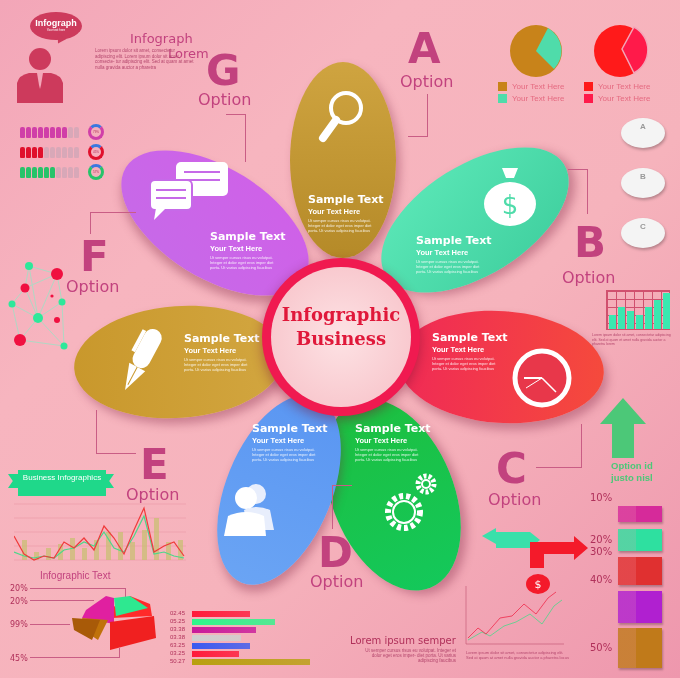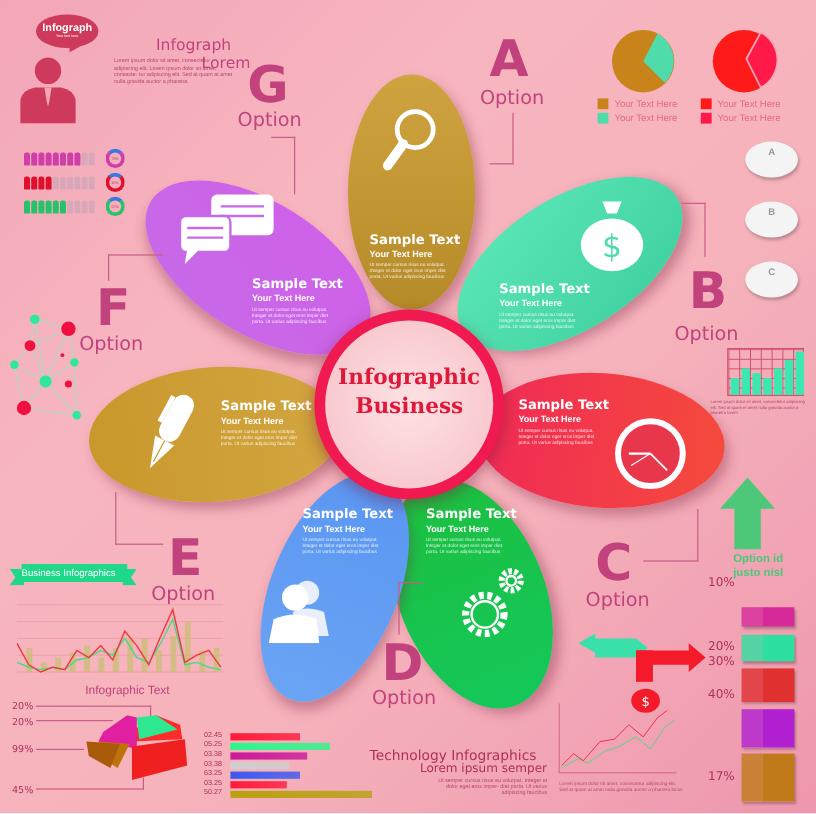--- a/index.html
+++ b/index.html
@@ -297,21 +297,21 @@
   <div class="opt-letter" style="left:80px;top:236px">F</div>
   <div class="opt-word" style="left:66px;top:277px">Option</div>
   <div class="connector" style="left:90px;top:212px;width:46px;height:22px;border-top-width:1px;border-left-width:1px"></div>
 
   <div class="opt-letter" style="left:206px;top:50px">G</div>
   <div class="opt-word" style="left:198px;top:90px">Option</div>
   <div class="connector" style="left:226px;top:114px;width:20px;height:48px;border-top-width:1px;border-right-width:1px"></div>
 
   <div class="abs" style="left:8px;top:474px;width:12px;height:14px;background:#1fd88a;clip-path:polygon(0 0,100% 0,100% 100%,0 100%,40% 50%)"></div>
   <div class="abs" style="left:102px;top:474px;width:12px;height:14px;background:#1fd88a;clip-path:polygon(0 0,100% 0,60% 50%,100% 100%,0 100%)"></div>
-  <div class="abs" style="left:18px;top:470px;width:88px;height:15px;background:#1fd88a;color:#fff;font-size:8px;text-align:left;line-height:15px">Business Infographics</div>
+  <div class="abs" style="left:18px;top:470px;width:88px;height:26px;background:#1fd88a;color:#fff;font-size:8px;text-align:center;line-height:15px">Business Infographics</div>
 
   <svg class="abs" style="left:14px;top:502px" width="172" height="60">
     <g stroke="#e38a9a" stroke-width=".4">
       <line x1="0" y1="2" x2="172" y2="2"></line>
         <line x1="0" y1="16" x2="172" y2="16"></line>
       <line x1="0" y1="30" x2="172" y2="30"></line>
         <line x1="0" y1="44" x2="172" y2="44"></line>
         <line x1="0" y1="58" x2="172" y2="58"></line>
     </g>
     <g fill="#c8c070" opacity=".7" id="lc-bars">
@@ -326,21 +326,21 @@
         <rect x="104" y="30" width="5" height="28"></rect>
       <rect x="116" y="40" width="5" height="18"></rect>
         <rect x="128" y="28" width="5" height="30"></rect>
         <rect x="140" y="16" width="5" height="42"></rect>
       <rect x="152" y="40" width="5" height="18"></rect>
         <rect x="164" y="38" width="5" height="20"></rect>
     </g>
     <polyline fill="none" stroke="#4cd88a" stroke-width="1.2" points="0,50 10,54 20,56 30,54 40,56 50,48 60,46 70,40 80,44 90,30 100,46 110,50 120,34 130,14 140,52 150,50 160,54 170,56"></polyline>
     <polyline fill="none" stroke="#f03a3a" stroke-width="1.2" points="0,34 10,52 20,58 30,54 40,56 50,40 60,46 70,36 80,48 90,24 100,36 110,52 120,28 130,6 140,50 150,44 160,40 170,54"></polyline>
   </svg>
-  <div class="abs" style="left:71px;top:570px;color:#c2427e;font-size:10px">Infographic Text</div>
+  <div class="abs" style="left:40px;top:570px;color:#c2427e;font-size:10px">Infographic Text</div>
 
   <div class="pct" style="left:10px;top:584px;font-size:8px">20%</div>
   <div class="pct" style="left:10px;top:597px;font-size:8px">20%</div>
   <div class="pct" style="left:10px;top:620px;font-size:8px">99%</div>
   <div class="pct" style="left:10px;top:654px;font-size:8px">45%</div>
   <div class="connector" style="left:30px;top:588px;width:96px;height:10px;border-top-width:1px;border-right-width:1px"></div>
   <div class="connector" style="left:30px;top:600px;width:64px;border-top-width:1px"></div>
   <div class="connector" style="left:30px;top:624px;width:40px;border-top-width:1px"></div>
   <div class="connector" style="left:30px;top:648px;width:90px;height:10px;border-bottom-width:1px;border-right-width:1px"></div>
   <svg class="abs" style="left:70px;top:594px" width="86" height="58">
@@ -362,44 +362,43 @@
       <div class="hbar-label" style="left: 0px; top: 23px;">03.38</div>
       <div class="hbar" style="left: 22px; top: 24px; width: 49px; background: linear-gradient(90deg, rgb(207, 207, 207), rgba(207, 207, 207, 0.8));"></div>
       <div class="hbar-label" style="left: 0px; top: 31px;">63.25</div>
       <div class="hbar" style="left: 22px; top: 32px; width: 58px; background: linear-gradient(90deg, rgb(58, 90, 240), rgba(58, 90, 240, 0.8));"></div>
       <div class="hbar-label" style="left: 0px; top: 39px;">03.25</div>
       <div class="hbar" style="left: 22px; top: 40px; width: 47px; background: linear-gradient(90deg, rgb(255, 26, 58), rgba(255, 26, 58, 0.8));"></div>
       <div class="hbar-label" style="left: 0px; top: 47px;">50.27</div>
       <div class="hbar" style="left: 22px; top: 48px; width: 118px; background: linear-gradient(90deg, rgb(184, 160, 16), rgba(184, 160, 16, 0.8));"></div>
     </div>
 
-  <div class="abs" style="left:308px;top:622px;color:#b0305a;font-size:11.5px;font-family:'DejaVu Sans',sans-serif;white-space:nowrap">Technology Infographics</div>
   <div class="abs" style="left:350px;top:635px;color:#b0305a;font-size:10px;font-family:'DejaVu Sans',sans-serif;white-space:nowrap">Lorem ipsum semper</div>
   <div class="abs tiny" style="left:360px;top:648px;width:96px;text-align:right;font-size:4.5px;line-height:5px">Ut semper cursus risus eu volutpat. Integer et dolor eget eros imper- diet porta. Ut varius adipiscing faucibus</div>
 
   <svg class="abs" style="left:482px;top:528px" width="112" height="68">
     <polygon points="0,8 14,0 14,4 48,4 58,12 48,20 14,20 14,16" fill="#3ae0aa"></polygon>
     <rect x="48" y="14" width="14" height="26" fill="#f41a2a"></rect>
     <polygon points="48,14 92,14 92,8 106,20 92,32 92,26 62,26 62,40 48,40" fill="#f41a2a"></polygon>
     <ellipse cx="56" cy="56" rx="12" ry="10" fill="#f41a2a"></ellipse>
     <text x="56" y="60" font-size="11" fill="#fff" text-anchor="middle" font-family="DejaVu Sans, sans-serif">$</text>
   </svg>
   <svg class="abs" style="left:464px;top:586px" width="100" height="62">
     <line x1="2" y1="0" x2="2" y2="58" stroke="#c0506e" stroke-width=".6"></line>
     <line x1="2" y1="58" x2="100" y2="58" stroke="#c0506e" stroke-width=".6"></line>
     <polyline fill="none" stroke="#4cd88a" stroke-width=".8" points="4,54 18,46 26,50 40,40 52,36 66,28 78,38 90,20 98,14"></polyline>
     <polyline fill="none" stroke="#f02a4a" stroke-width=".8" points="4,52 14,42 22,48 36,32 48,30 60,18 72,28 84,12 92,6"></polyline>
   </svg>
   <div class="abs tiny" style="left:466px;top:650px;width:104px;font-size:4px;line-height:5px">Lorem ipsum dolor sit amet, consectetur adipiscing elit. Sed at quam at amet nulla gravida auctor a pharetra locus</div>
 
   <div class="abs" style="left:0;top:0" id="cubes-wrap">
-      <div class="pct" style="left: 590px; top: 480px;">10%</div>
+      <div class="pct" style="left: 590px; top: 492px;">10%</div>
       <div class="cube" style="position: absolute; left: 618px; top: 506px; width: 44px; height: 16px; background: linear-gradient(90deg, rgba(214, 42, 154, 0.8) 0px, rgba(214, 42, 154, 0.8) 40%, rgb(214, 42, 154) 40%); box-shadow: rgba(0, 0, 0, 0.25) 1px 2px 2px;"></div>
       <div class="pct" style="left: 590px; top: 534px;">20%</div>
       <div class="cube" style="position: absolute; left: 618px; top: 529px; width: 44px; height: 22px; background: linear-gradient(90deg, rgba(46, 224, 160, 0.8) 0px, rgba(46, 224, 160, 0.8) 40%, rgb(46, 224, 160) 40%); box-shadow: rgba(0, 0, 0, 0.25) 1px 2px 2px;"></div>
       <div class="pct" style="left: 590px; top: 546px;">30%</div>
       <div class="cube" style="position: absolute; left: 618px; top: 557px; width: 44px; height: 28px; background: linear-gradient(90deg, rgba(224, 48, 48, 0.8) 0px, rgba(224, 48, 48, 0.8) 40%, rgb(224, 48, 48) 40%); box-shadow: rgba(0, 0, 0, 0.25) 1px 2px 2px;"></div>
       <div class="pct" style="left: 590px; top: 574px;">40%</div>
       <div class="cube" style="position: absolute; left: 618px; top: 591px; width: 44px; height: 32px; background: linear-gradient(90deg, rgba(176, 32, 208, 0.8) 0px, rgba(176, 32, 208, 0.8) 40%, rgb(176, 32, 208) 40%); box-shadow: rgba(0, 0, 0, 0.25) 1px 2px 2px;"></div>
-      <div class="pct" style="left: 590px; top: 642px;">17%</div>
+      <div class="pct" style="left: 590px; top: 642px;">50%</div>
       <div class="cube" style="position: absolute; left: 618px; top: 628px; width: 44px; height: 40px; background: linear-gradient(90deg, rgba(192, 122, 26, 0.8) 0px, rgba(192, 122, 26, 0.8) 40%, rgb(192, 122, 26) 40%); box-shadow: rgba(0, 0, 0, 0.25) 1px 2px 2px;"></div>
     </div>
 </div>
 
 </body></html>

